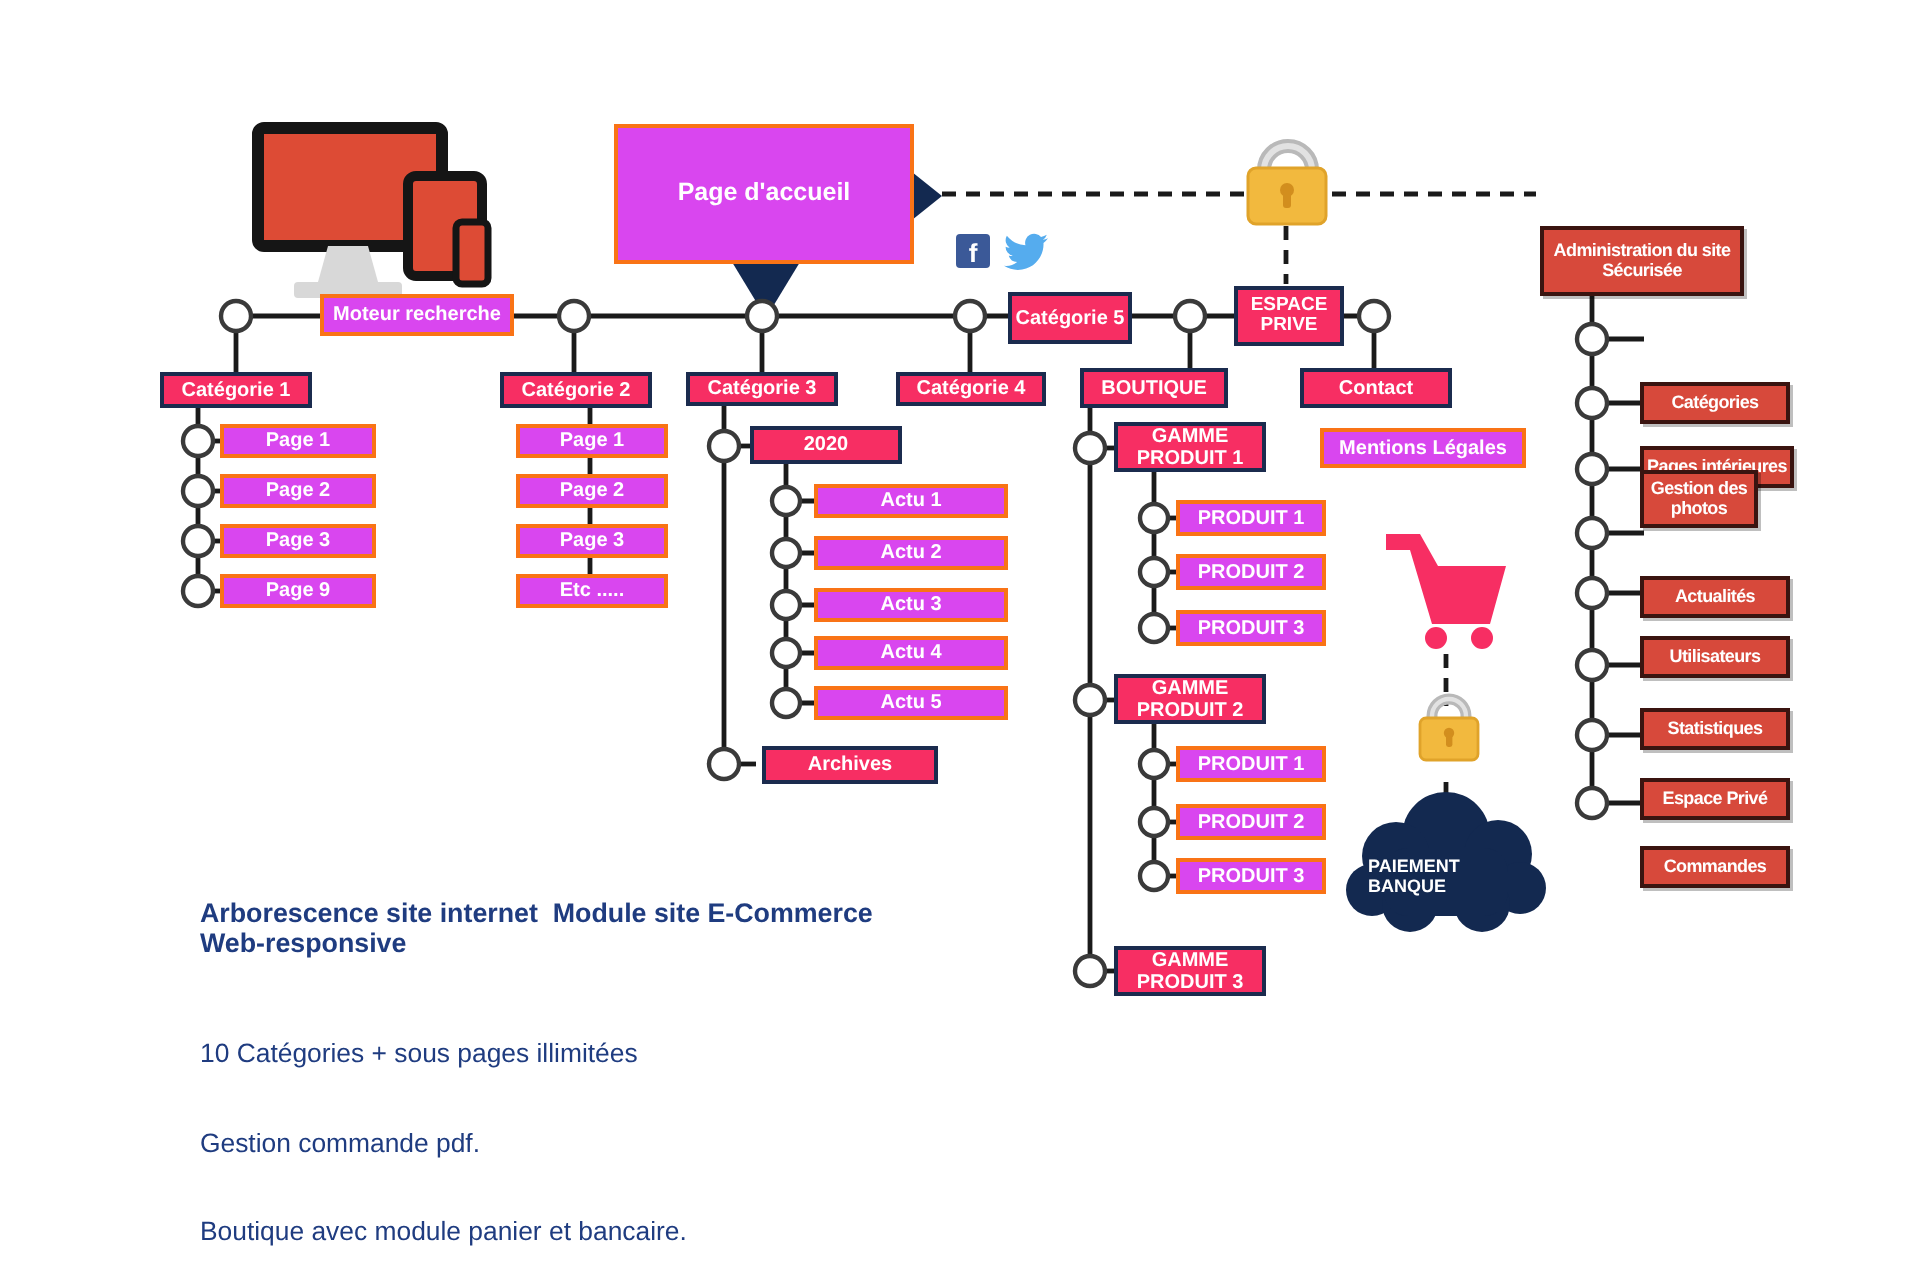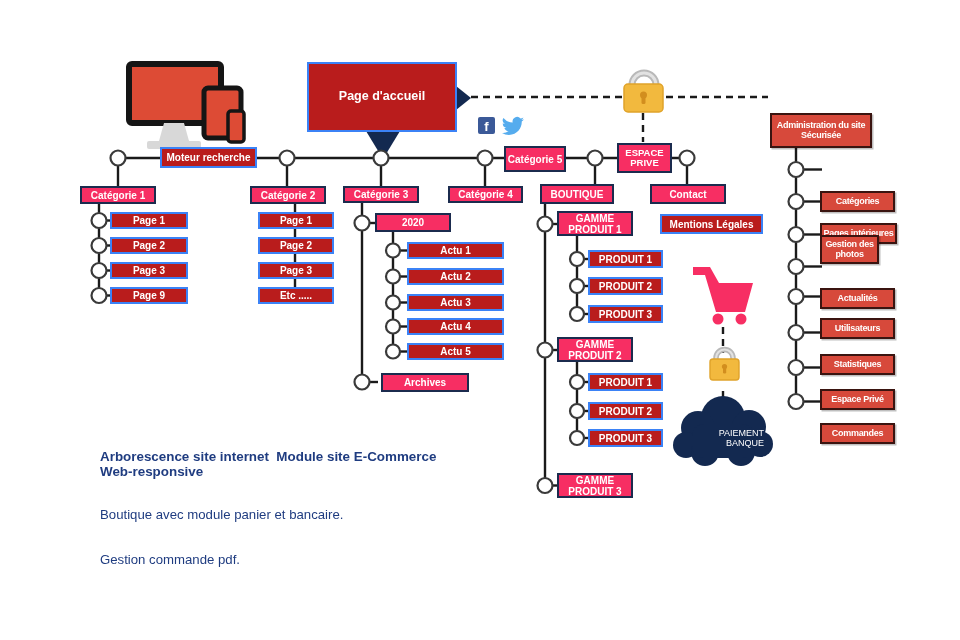--- a/index.html
+++ b/index.html
@@ -2,33 +2,33 @@
 <html><head>
 <meta charset="utf-8">
 <style>
   html,body{margin:0;padding:0;background:#fff;}
   #stage{position:relative;width:960px;height:640px;background:#ffffff;overflow:hidden;
          font-family:"Liberation Sans",sans-serif;}
   svg.layer{position:absolute;left:0;top:0;z-index:1;pointer-events:none;}
   .box{position:absolute;z-index:2;display:flex;align-items:center;justify-content:center;
        text-align:center;color:#fff;font-weight:bold;box-sizing:border-box;line-height:1.1;}
   .pink{background:#F72E63;border:2px solid #1B2B4E;font-size:10px;}
-  .navy{background:#b91c1c;border:2px solid #3b82f6;font-size:10px;}
+  .navy{background:#d946ef;border:2px solid #f97316;font-size:10px;}
   .red{background:#D7493B;border:2px solid #3A1410;font-size:9px;letter-spacing:-0.3px;
        box-shadow:1.5px 1.5px 0 rgba(0,0,0,0.25);margin-top:32px;}
   .home-box{font-size:12.5px;}
   .two-line span{display:block;}
   .fb{position:absolute;z-index:2;width:17px;height:17px;background:#3B5998;border-radius:2px;
       color:#fff;font-weight:bold;font-size:13px;text-align:center;line-height:19px;overflow:hidden;}
   .tw{position:absolute;z-index:2;}
   .cloud-label{position:absolute;z-index:3;display:flex;align-items:center;justify-content:center;
-       text-align:right;color:#fff;font-weight:normal;font-size:9px;line-height:1.15;}
+       text-align:left;color:#fff;font-weight:bold;font-size:9px;line-height:1.15;}
   .notes{position:absolute;z-index:2;left:100px;top:419px;width:480px;color:#1F3C80;
        font-size:13.2px;line-height:14.8px;white-space:pre-wrap;}
-  .notes-title{font-weight:bold;margin-bottom:0;line-height:15px;font-size:13.4px;}
+  .notes-title{font-weight:bold;margin-bottom:12px;line-height:15px;font-size:13.4px;}
 </style>
 </head>
 <body>
 
 <div id="stage">
 
   <svg class="layer" width="960" height="640" viewBox="0 0 960 640">
     <g stroke="#1A1A1A" stroke-width="2.4" fill="none">
       <line x1="118" y1="158" x2="687" y2="158"></line>
       <line x1="118" y1="158" x2="118" y2="188"></line>
@@ -248,22 +248,23 @@
   <div class="box red" style="left:820px;top:191px;width:77px;height:21px">Pages intérieures</div>
   <div class="box red" style="left:820px;top:203px;width:59px;height:29px">Gestion des photos</div>
   <div class="box red" style="left:820px;top:256px;width:75px;height:21px">Actualités</div>
   <div class="box red" style="left:820px;top:286px;width:75px;height:21px">Utilisateurs</div>
   <div class="box red" style="left:820px;top:322px;width:75px;height:21px">Statistiques</div>
   <div class="box red" style="left:820px;top:357px;width:75px;height:21px">Espace Privé</div>
   <div class="box red" style="left:820px;top:391px;width:75px;height:21px">Commandes</div>
 
   <div class="notes">
     <div class="notes-title"><span>Arborescence site internet  Module site E-Commerce</span><br><span>Web-responsive</span></div>
+    <div>10 Catégories + sous pages illimitées</div>
+    <div>Gestion commande pdf.</div>
     <div>Boutique avec module panier et bancaire.</div>
-    <div>Gestion commande pdf.</div>
     
     
     
     
     
     
   </div>
 
 </div>
 

